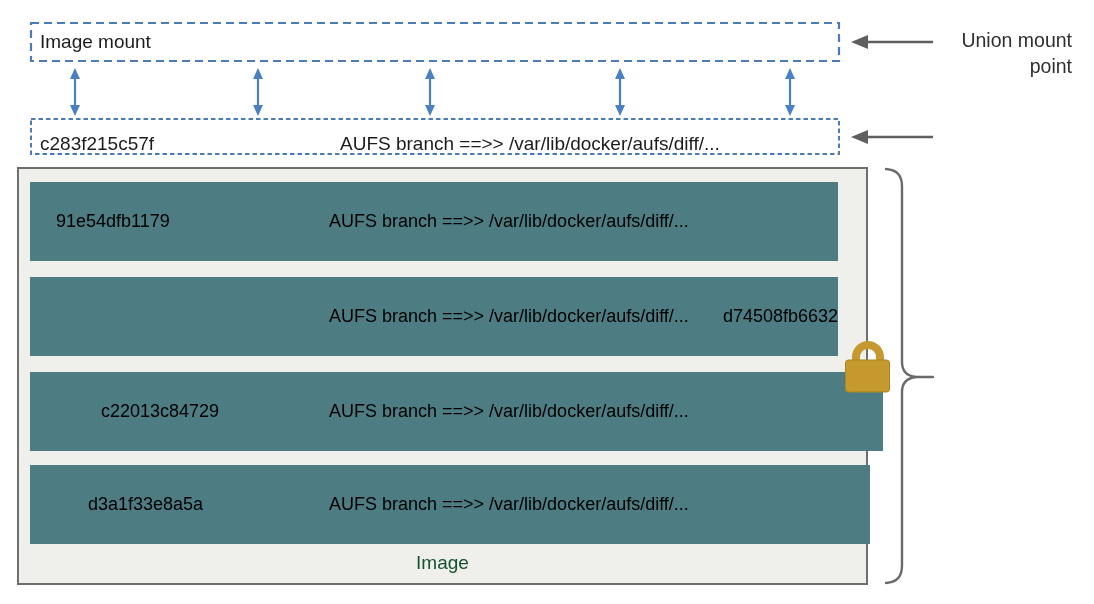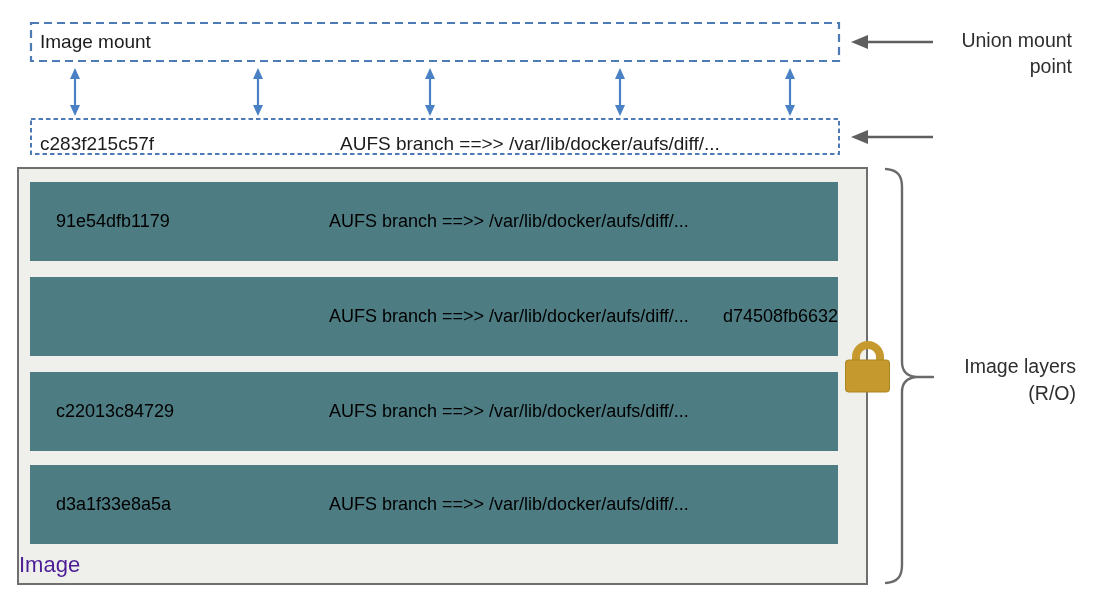--- a/index.html
+++ b/index.html
@@ -53,28 +53,29 @@
     background: #4d7c83;
     display: flex;
     align-items: center;
     color: #000000;
     font-size: 18px;
   }
   .layer-row .hash { padding-left: 26px; white-space: nowrap; }
   .layer-row .path-text { position: absolute; left: 299px; white-space: nowrap; }
   .row-0 { top: 13px; }
   .row-1 { top: 108px; justify-content: flex-end; }
-  .row-2 { top: 203px; }
-  .row-3 { top: 296px; }
+  .row-2 { top: 203px; padding-left: 45px; }
+  .row-3 { top: 296px; padding-left: 32px; }
   .image-caption {
     position: absolute;
     left: 0; right: 0;
     top: 383px;
-    color: #4c1d95;
-    font-size: 22px;
+    text-align: center;
+    color: #14532d;
+    font-size: 19px;
   }
 
   
   .side-label {
     position: absolute;
     color: #2e2e2e;
     font-size: 19.5px;
     line-height: 26px;
     text-align: right;
   }
@@ -119,21 +120,20 @@
       <span class="path-text">AUFS branch ==&gt;&gt; /var/lib/docker/aufs/diff/...</span>
     </div>
     <div class="layer-row row-3">
       <span class="hash">d3a1f33e8a5a</span>
       <span class="path-text">AUFS branch ==&gt;&gt; /var/lib/docker/aufs/diff/...</span>
     </div>
     <div class="image-caption">Image</div>
   </div>
 
   <div class="side-label label-union">Union mount point</div>
-  <div class="side-label label-image">Image layers (R/O)</div>
 
   <svg class="overlay" viewBox="0 0 1094 604" xmlns="http://www.w3.org/2000/svg">
 
     <rect x="31" y="23" width="808" height="38" fill="none" stroke="#4d7bb5" stroke-width="2.2" stroke-dasharray="8 5"></rect>
     <rect x="31" y="119" width="808" height="35" fill="none" stroke="#4d7bb5" stroke-width="2" stroke-dasharray="4.5 3"></rect>
 
     <g stroke="#4a80c4" fill="#4a80c4" stroke-width="2.2">
       <line x1="75" y1="77" x2="75" y2="107"></line>
       <polygon points="70,79 80,79 75,68" stroke="none"></polygon>
       <polygon points="70,105 80,105 75,116" stroke="none"></polygon>

